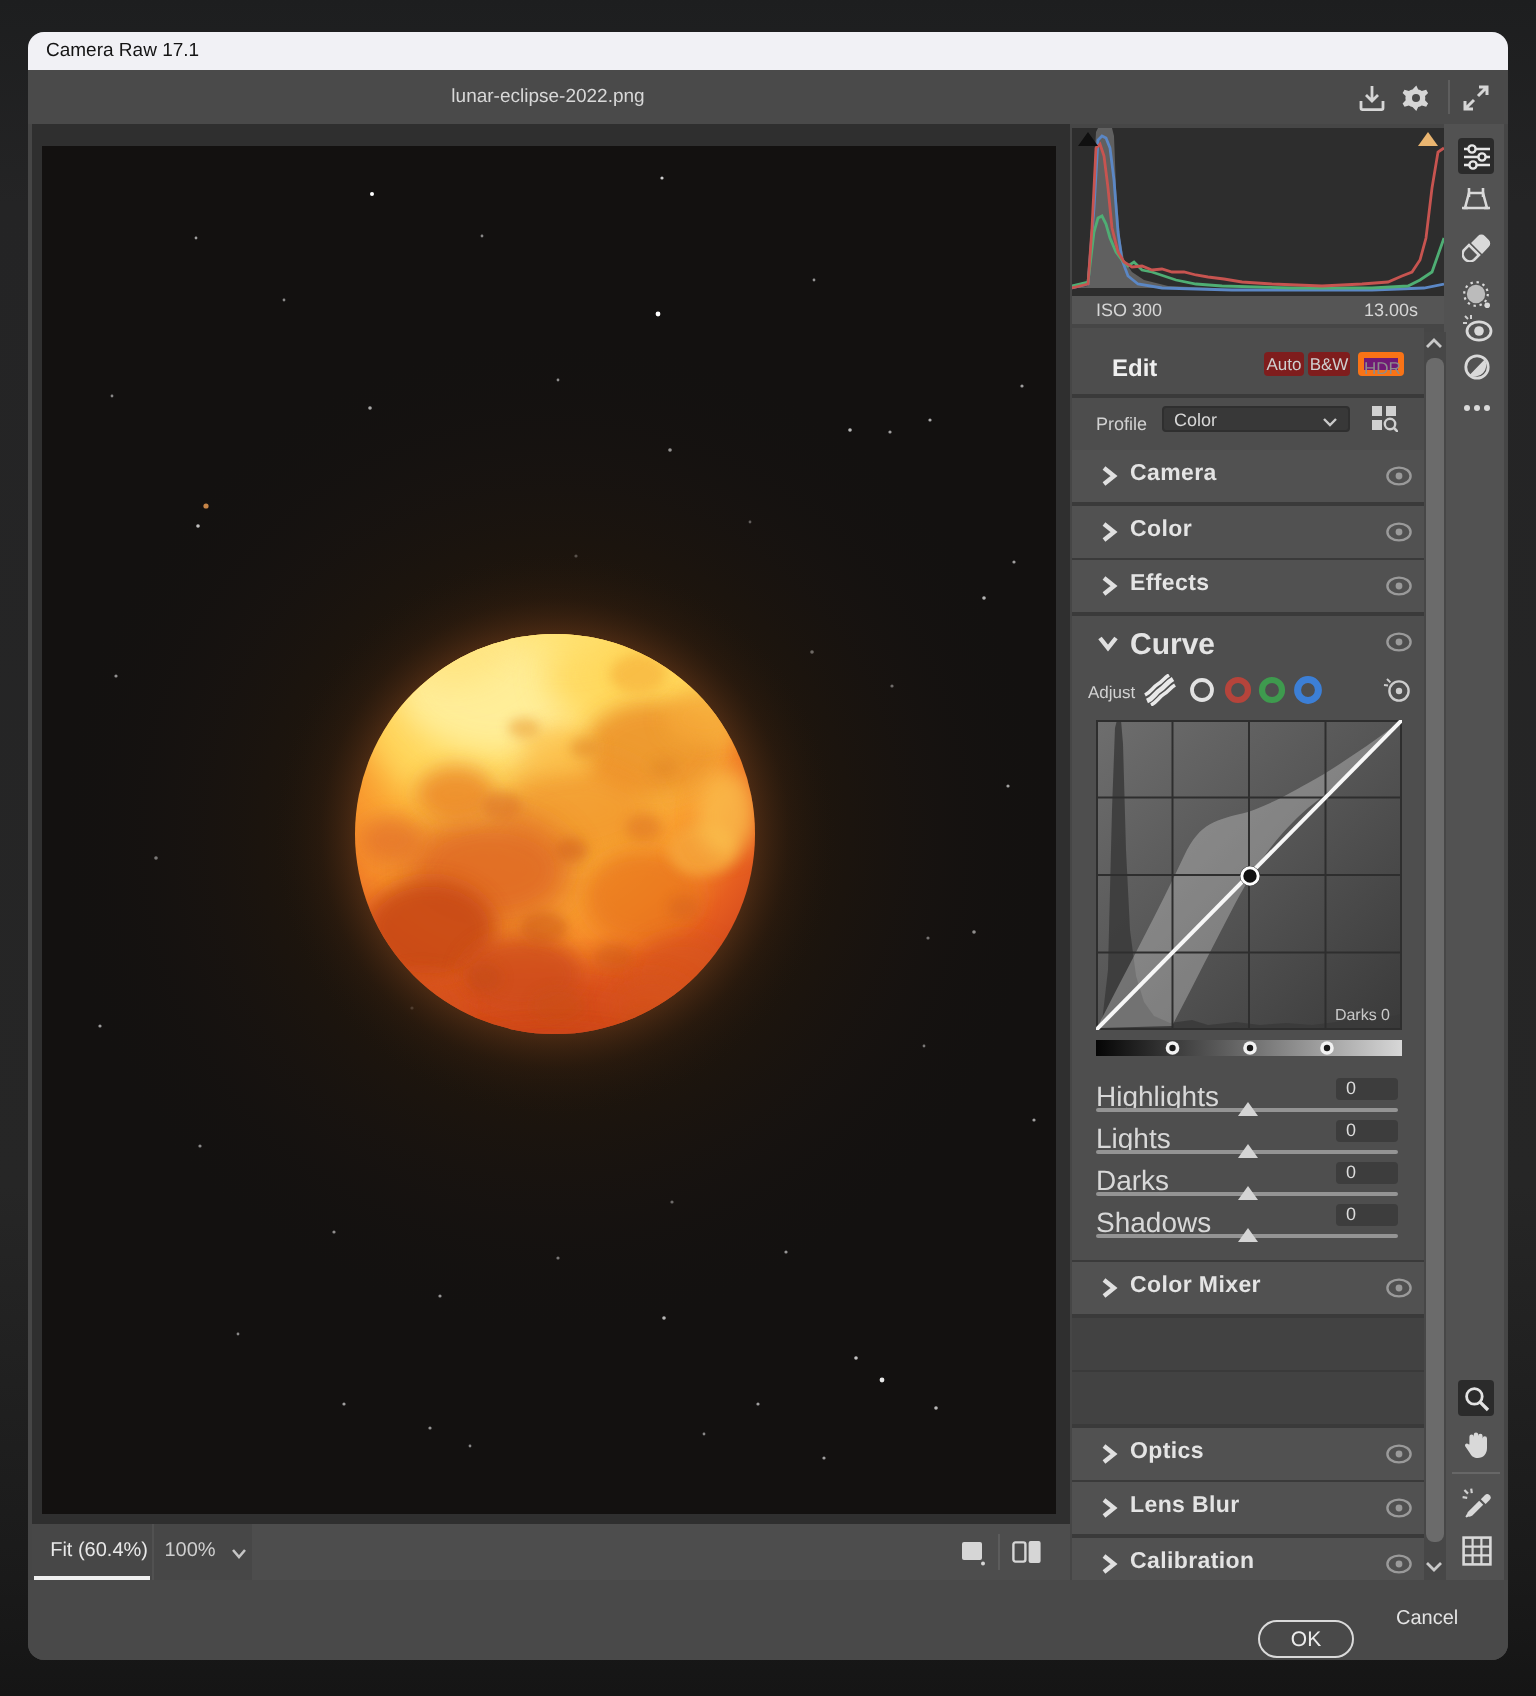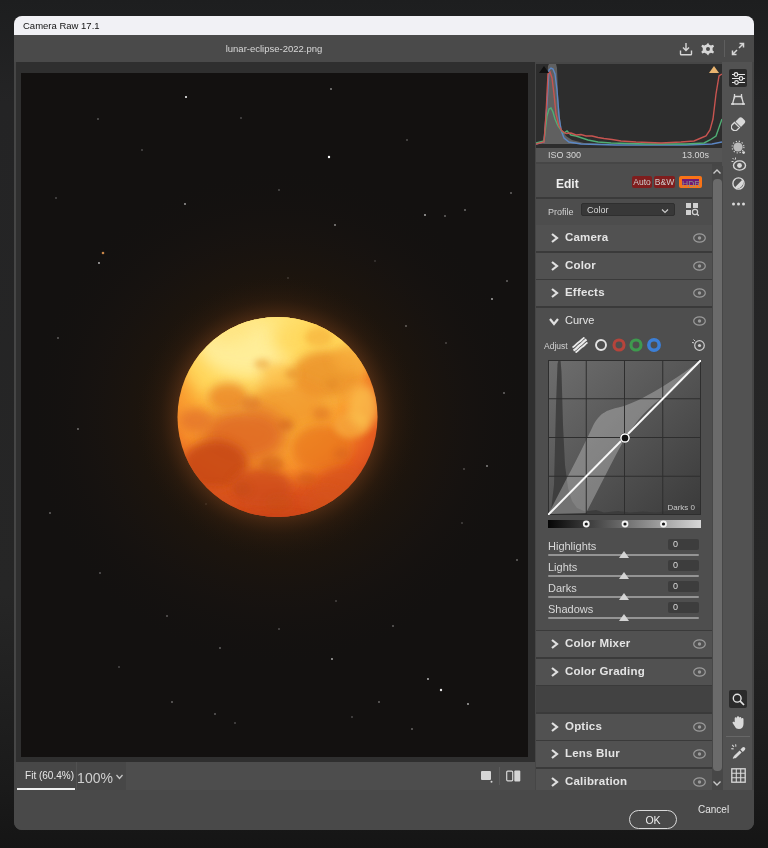--- a/index.html
+++ b/index.html
@@ -23,21 +23,21 @@
 #isobar{position:absolute;left:522px;top:132px;width:186px;height:14px;background:#555555;color:#d6d6d6;font-size:9px;line-height:14px}
 #panel{position:absolute;left:522px;top:148px;width:176px;height:626px;background:#424242}
 
 #toolbar{position:absolute;left:708px;top:46px;width:30px;height:728px;background:#525252}
 
 #scrollbar{position:absolute;left:698px;top:150px;width:11px;height:624px;background:#474747}
 #scrollthumb{position:absolute;left:699px;top:163px;width:9px;height:592px;background:#6b6b6b;border-radius:4px}
 .secrow{position:absolute;left:522px;width:176px;height:26px;background:#515151}
 .sectitle{position:absolute;left:29px;top:6px;color:#e4e4e4;font-size:11.5px;font-weight:bold;letter-spacing:.2px}
 .btn{position:absolute;height:12px;background:#7f1d1d;border-radius:2px;color:#cfcfcf;font-size:8.5px;text-align:center;line-height:12px}
-.slabel{position:absolute;font-size:11px;color:#d8d8d8}
+.slabel{position:absolute;font-size:14px;color:#d8d8d8}
 .sval{position:absolute;width:31px;height:11px;background:#3d3d3d;border-radius:2px;color:#dcdcdc;font-size:9px;line-height:11px;padding-left:5px}
 .strack{position:absolute;height:2px;background:#949494;border-radius:1px}
 .sthumb{position:absolute;width:0;height:0;border-left:5px solid transparent;border-right:5px solid transparent;border-bottom:7.5px solid #d4d4d4}
 </style>
 </head>
 <body>
 <div id="win">
   <div id="titlebar">Camera Raw 17.1</div>
   <div id="filebar">
     <div id="fname">lunar-eclipse-2022.png</div>
@@ -186,21 +186,21 @@
       <ellipse cx="300" cy="440" rx="11" ry="8" fill="#c84f18" opacity=".4" filter="url(#blur3)"></ellipse>
       <ellipse cx="254" cy="473" rx="82" ry="24" fill="#c2401c" opacity=".68" filter="url(#blur8)"></ellipse>
     </g>
   </svg>
   </div>
   <div id="zoombar">
     <div class="abs" style="left:0;top:0;width:110px;height:28px;background:#474747"></div>
     <div class="abs" style="left:2px;top:8px;width:56px;text-align:right;font-size:10px;color:#e8e8e8">Fit (60.4%)</div>
     <div class="abs" style="left:1px;top:25.5px;width:58px;height:2.5px;background:#f0f0f0"></div>
     <div class="abs" style="left:60px;top:0;width:1px;height:28px;background:#515151"></div>
-    <div class="abs" style="left:61px;top:8px;width:36px;text-align:center;font-size:14px;color:#cfcfcf">100%</div>
+    <div class="abs" style="left:61px;top:8px;width:36px;text-align:center;font-size:10px;color:#cfcfcf">100%</div>
 
     <svg class="abs" style="left:99px;top:12px" width="9" height="6" viewBox="0 0 9 6">
         <path d="M1.5,1 L4.5,4.5 L7.5,1" stroke="#c5c5c5" stroke-width="1.3" fill="none"></path>
       </svg>
     <svg class="abs" style="left:464px;top:9px" width="13" height="12" viewBox="0 0 13 12">
         <rect x="1" y="0" width="10" height="9" rx="1" fill="#d6d6d6"></rect>
         <circle cx="11.5" cy="10.8" r="1" fill="#d6d6d6"></circle>
       </svg>
     <div class="abs" style="left:483px;top:5px;width:1px;height:18px;background:#5c5c5c"></div>
     <svg class="abs" style="left:490px;top:8px" width="15" height="12" viewBox="0 0 15 12">
@@ -291,21 +291,21 @@
         <ellipse cx="6.5" cy="5" rx="5.8" ry="4.2" fill="none" stroke="#9a9a9a" stroke-width="1.2"></ellipse>
         <circle cx="6.5" cy="5" r="1.7" fill="#9a9a9a"></circle>
       </svg>
     </div>
   <div class="abs" style="left:522px;top:290px;width:176px;height:1.5px;background:#3a3a3a"></div>
 
   <div class="abs" style="left:522px;top:291.5px;width:176px;height:322.5px;background:#4e4e4e">
     <svg class="abs" style="left:13px;top:9px" width="10" height="9" viewBox="0 0 10 9">
         <path d="M1,2 L5,7 L9,2" stroke="#e0e0e0" stroke-width="2.2" fill="none"></path>
       </svg>
-    <div class="abs" style="left:29px;top:6px;color:#e4e4e4;font-size:11px;font-weight:normal">Curve</div>
+    <div class="abs" style="left:29px;top:6px;color:#e4e4e4;font-size:15px;font-weight:bold">Curve</div>
     <svg class="abs" style="right:6px;top:8px" width="13" height="10" viewBox="0 0 13 10">
         <ellipse cx="6.5" cy="5" rx="5.8" ry="4.2" fill="none" stroke="#9a9a9a" stroke-width="1.2"></ellipse>
         <circle cx="6.5" cy="5" r="1.7" fill="#9a9a9a"></circle>
       </svg>
 
     <div class="abs" style="left:8px;top:33px;font-size:8.5px;color:#d2d2d2">Adjust</div>
     <svg class="abs" style="left:36px;top:29px" width="16" height="16" viewBox="0 0 16 16">
       <g stroke="#e9e9e9" fill="none">
         <path d="M1.5,13.5 C5,12 5.5,9.5 8,8 C10.5,6.5 11,4.5 14.5,2.5" stroke-width="2.4"></path>
         <path d="M0.5,10.5 C3.5,9 4.5,6.5 7,5 C9.5,3.5 10,2 12.5,0.5" stroke-width="1.8"></path>
@@ -399,30 +399,20 @@
       <svg class="abs" style="left:14px;top:8px" width="9" height="10" viewBox="0 0 9 10">
         <path d="M2,1 L7,5 L2,9" stroke="#e0e0e0" stroke-width="2.2" fill="none"></path>
       </svg>
       <div class="sectitle">Color Mixer</div>
       <svg class="abs" style="right:6px;top:8px" width="13" height="10" viewBox="0 0 13 10">
         <ellipse cx="6.5" cy="5" rx="5.8" ry="4.2" fill="none" stroke="#9a9a9a" stroke-width="1.2"></ellipse>
         <circle cx="6.5" cy="5" r="1.7" fill="#9a9a9a"></circle>
       </svg>
     </div>
   <div class="abs" style="left:522px;top:641px;width:176px;height:1.5px;background:#3a3a3a"></div>
-  <div class="secrow" style="top:642.5px">
-      <svg class="abs" style="left:14px;top:8px" width="9" height="10" viewBox="0 0 9 10">
-        <path d="M2,1 L7,5 L2,9" stroke="#e0e0e0" stroke-width="2.2" fill="none"></path>
-      </svg>
-      <div class="sectitle">Color Grading</div>
-      <svg class="abs" style="right:6px;top:8px" width="13" height="10" viewBox="0 0 13 10">
-        <ellipse cx="6.5" cy="5" rx="5.8" ry="4.2" fill="none" stroke="#9a9a9a" stroke-width="1.2"></ellipse>
-        <circle cx="6.5" cy="5" r="1.7" fill="#9a9a9a"></circle>
-      </svg>
-    </div>
   <div class="abs" style="left:522px;top:668.5px;width:176px;height:1.5px;background:#3a3a3a"></div>
   <div class="abs" style="left:522px;top:696px;width:176px;height:1.5px;background:#3a3a3a"></div>
   <div class="secrow" style="top:697.5px">
       <svg class="abs" style="left:14px;top:8px" width="9" height="10" viewBox="0 0 9 10">
         <path d="M2,1 L7,5 L2,9" stroke="#e0e0e0" stroke-width="2.2" fill="none"></path>
       </svg>
       <div class="sectitle">Optics</div>
       <svg class="abs" style="right:6px;top:8px" width="13" height="10" viewBox="0 0 13 10">
         <ellipse cx="6.5" cy="5" rx="5.8" ry="4.2" fill="none" stroke="#9a9a9a" stroke-width="1.2"></ellipse>
         <circle cx="6.5" cy="5" r="1.7" fill="#9a9a9a"></circle>

